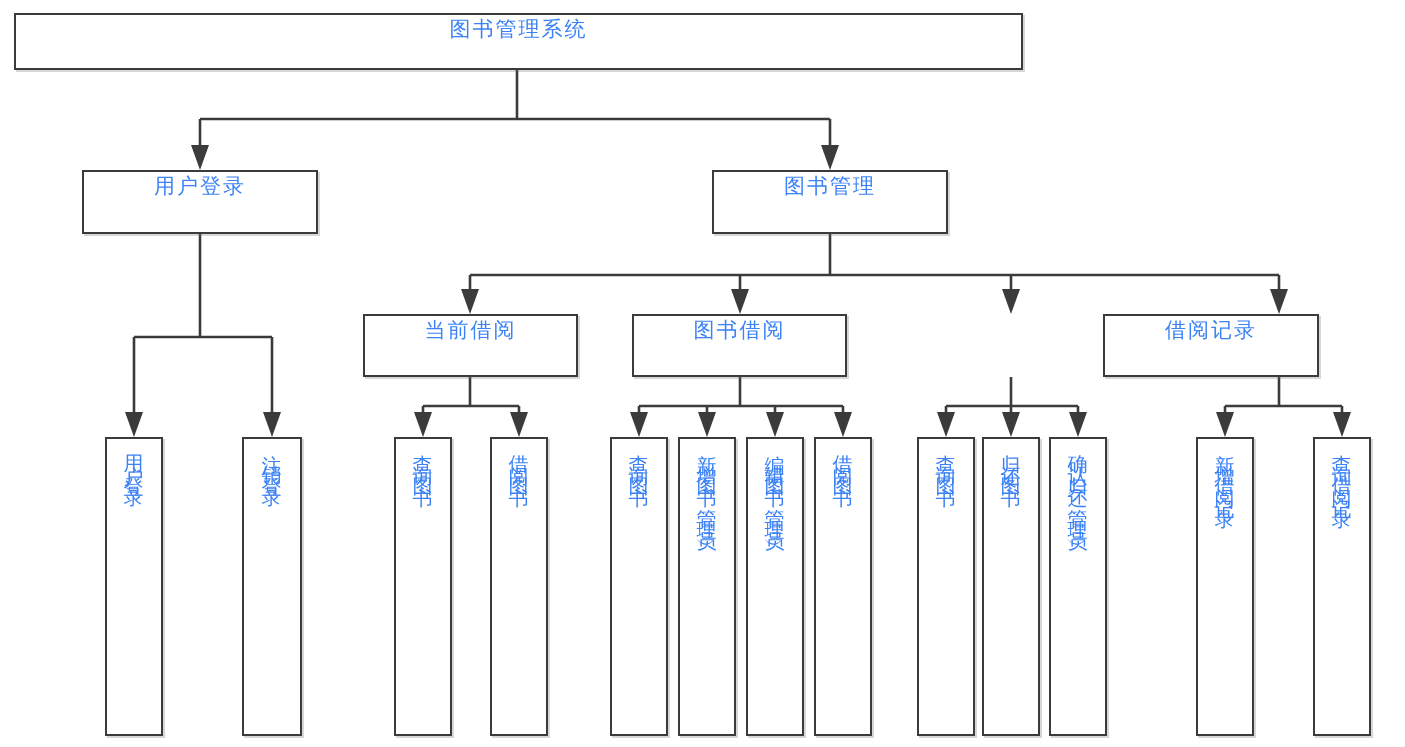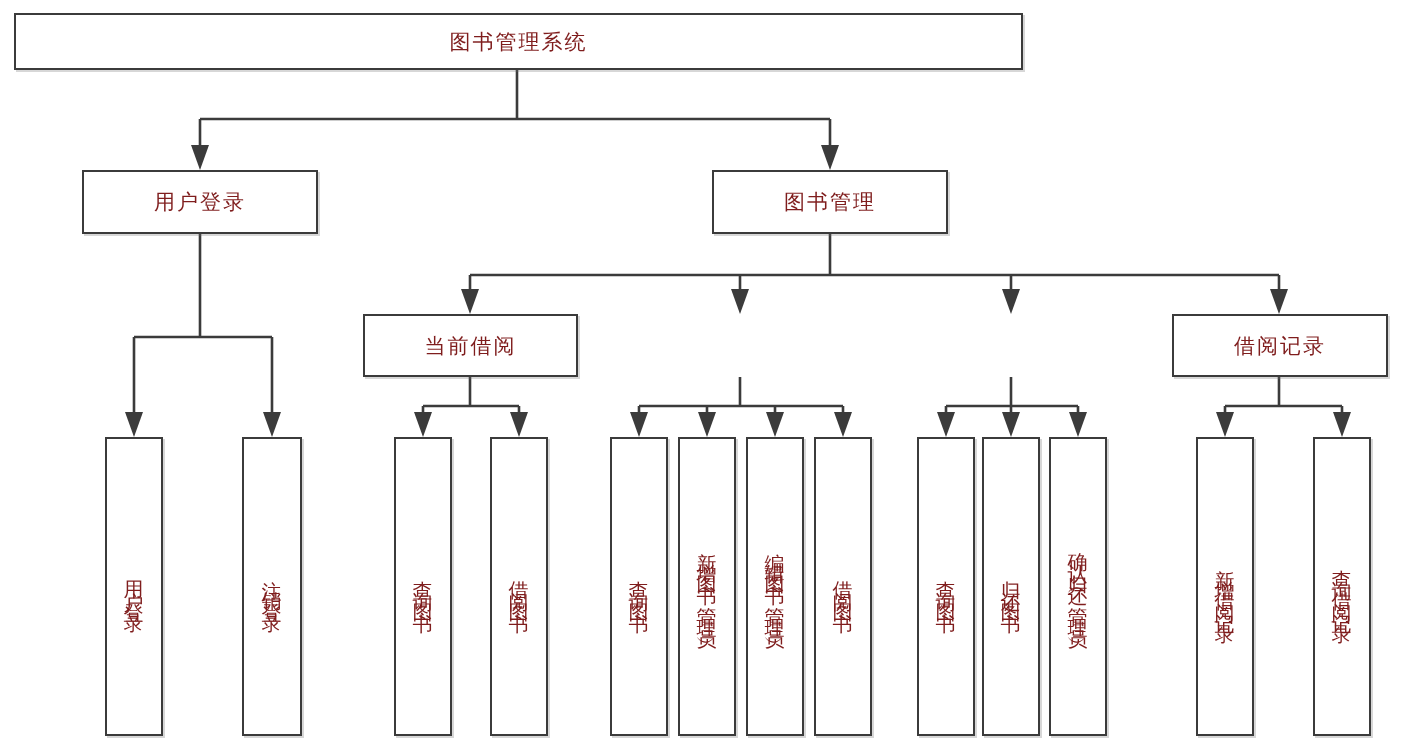--- a/index.html
+++ b/index.html
@@ -5,22 +5,22 @@
   html, body { margin:0; padding:0; background:#ffffff; }
   .canvas {
     position:relative; width:1405px; height:747px; background:#ffffff;
     font-family:"Liberation Sans", sans-serif; overflow:hidden;
   }
   .edges { position:absolute; left:0; top:0; }
   .node {
     position:absolute; box-sizing:border-box;
     border:2.5px solid #3b3b3b; background:#ffffff;
     box-shadow:2px 2px 0 rgba(110,110,110,0.28);
-    display:flex; align-items:center; justify-content:center;
-    color:#7f1d1d;
+    display:flex; justify-content:center;
+    color:#3b82f6;
   }
   .node.h .lbl { font-size:21px; letter-spacing:2px; white-space:nowrap; }
   .node.v .lbl {
     writing-mode:vertical-rl; text-orientation:mixed;
     font-size:20px; letter-spacing:11px; line-height:1; white-space:nowrap;
   }
   .watermark {
     position:absolute; right:8px; top:715px;
     font-size:18px; letter-spacing:0.5px; color:#9b9b9b;
     white-space:nowrap;
@@ -78,21 +78,24 @@
   <div class="node h" style="left:82px;top:170px;width:236px;height:64px">
     <span class="lbl">用户登录</span>
   </div>
   <div class="node h" style="left:712px;top:170px;width:236px;height:64px">
     <span class="lbl">图书管理</span>
   </div>
 
   <div class="node h" style="left:363px;top:314px;width:215px;height:63px">
     <span class="lbl">当前借阅</span>
   </div>
-  <div class="node h" style="left:1172px;top:314px;width:216px;height:63px">
+  <div class="node h" style="left:632px;top:314px;width:215px;height:63px">
+    <span class="lbl">图书借阅</span>
+  </div>
+  <div class="node h" style="left:1103px;top:314px;width:216px;height:63px">
     <span class="lbl">借阅记录</span>
   </div>
 
   <div class="node v" style="left:105px;top:437px;width:58px;height:299px">
     <span class="lbl">用户登录</span>
   </div>
   <div class="node v" style="left:242px;top:437px;width:60px;height:299px">
     <span class="lbl">注销登录</span>
   </div>
 

